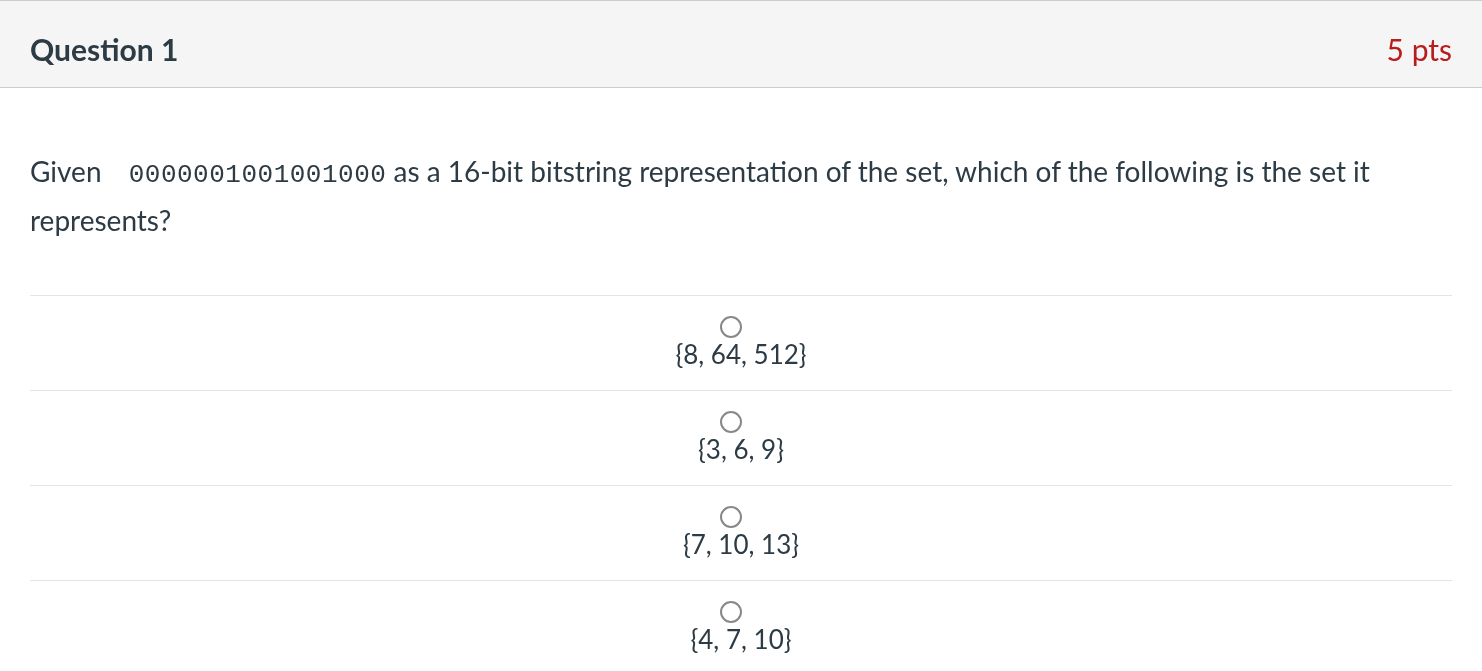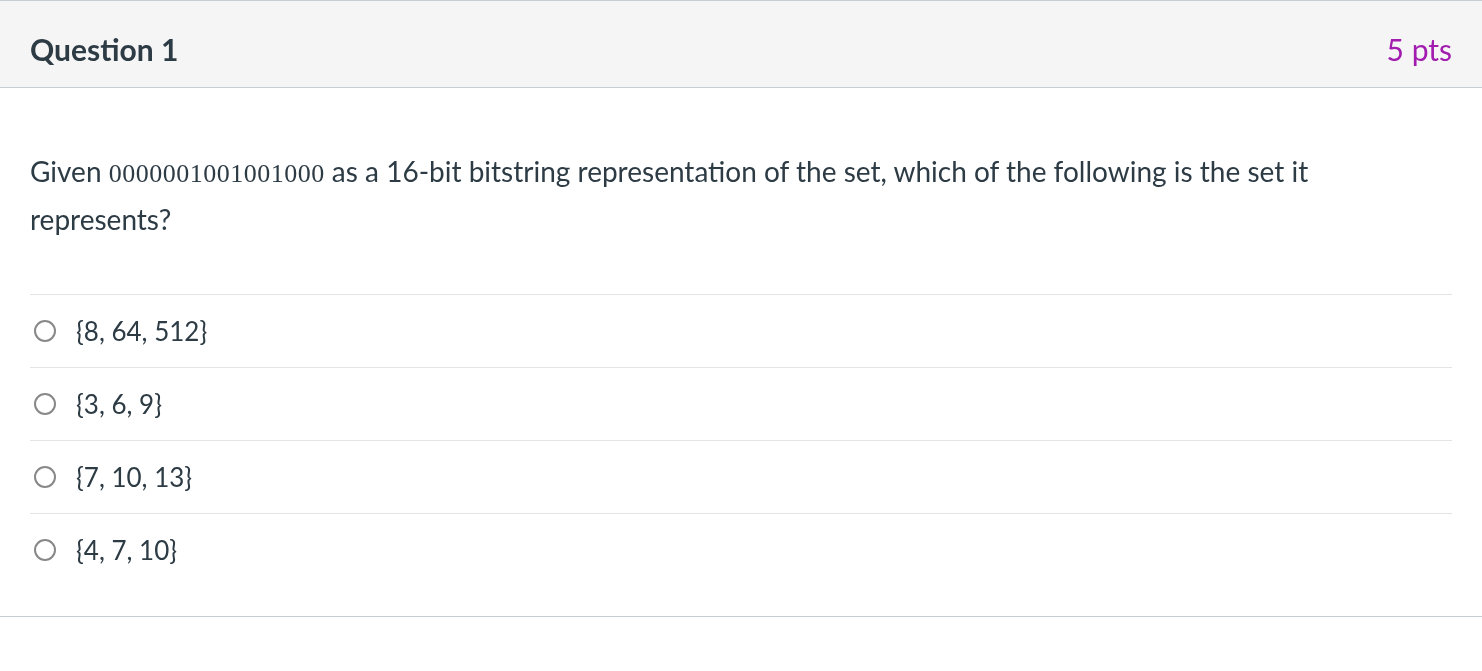--- a/index.html
+++ b/index.html
@@ -29,45 +29,47 @@
       border-bottom: 1px solid #c7cdd1;
     }
     .question-title {
       font-size: 30px;
       font-weight: 700;
       color: #2d3b45;
     }
     .question-points {
       font-size: 30px;
       font-weight: 400;
-      color: #a21caf;
+      color: #b91c1c;
     }
     .question-body {
       padding: 60px 30px 10px 30px;
     }
     .question-text {
       font-size: 28px;
       line-height: 1.7;
       color: #2d3b45;
       margin-bottom: 50px;
     }
     .mono {
-      font-family: Liberation Serif, serif;
+      font-family: Liberation Mono, monospace;
       font-size: 26px;
       letter-spacing: 0.5px;
+      margin-left: 20px;
     }
     .answers {
       list-style: none;
     }
     .answer-item {
       display: flex;
       align-items: center;
       padding: 20px 4px;
       border-top: 1px solid #e4e4e4;
       cursor: pointer;
+      flex-direction: column;
     }
     .answer-item:last-child {
       padding-bottom: 40px;
     }
     .radio {
       width: 22px;
       height: 22px;
       border: 2px solid #888;
       border-radius: 50%;
       flex-shrink: 0;

